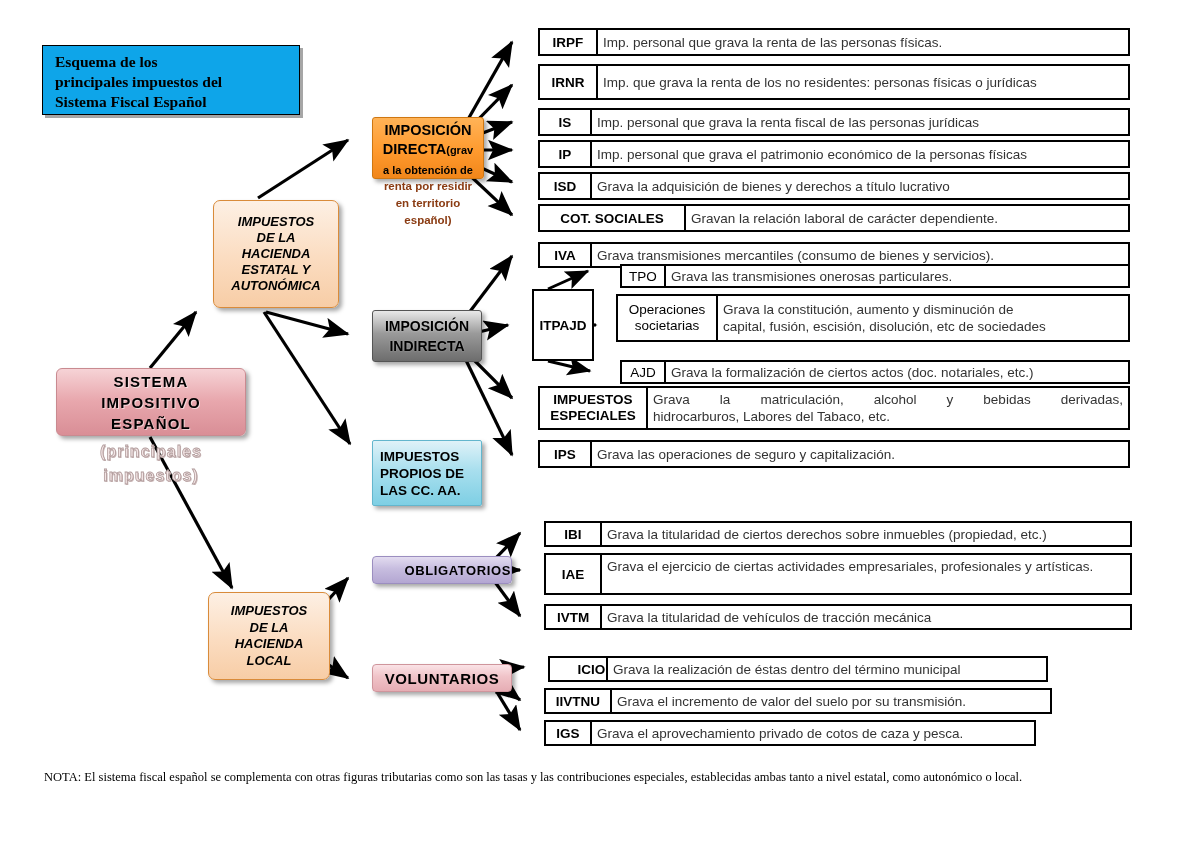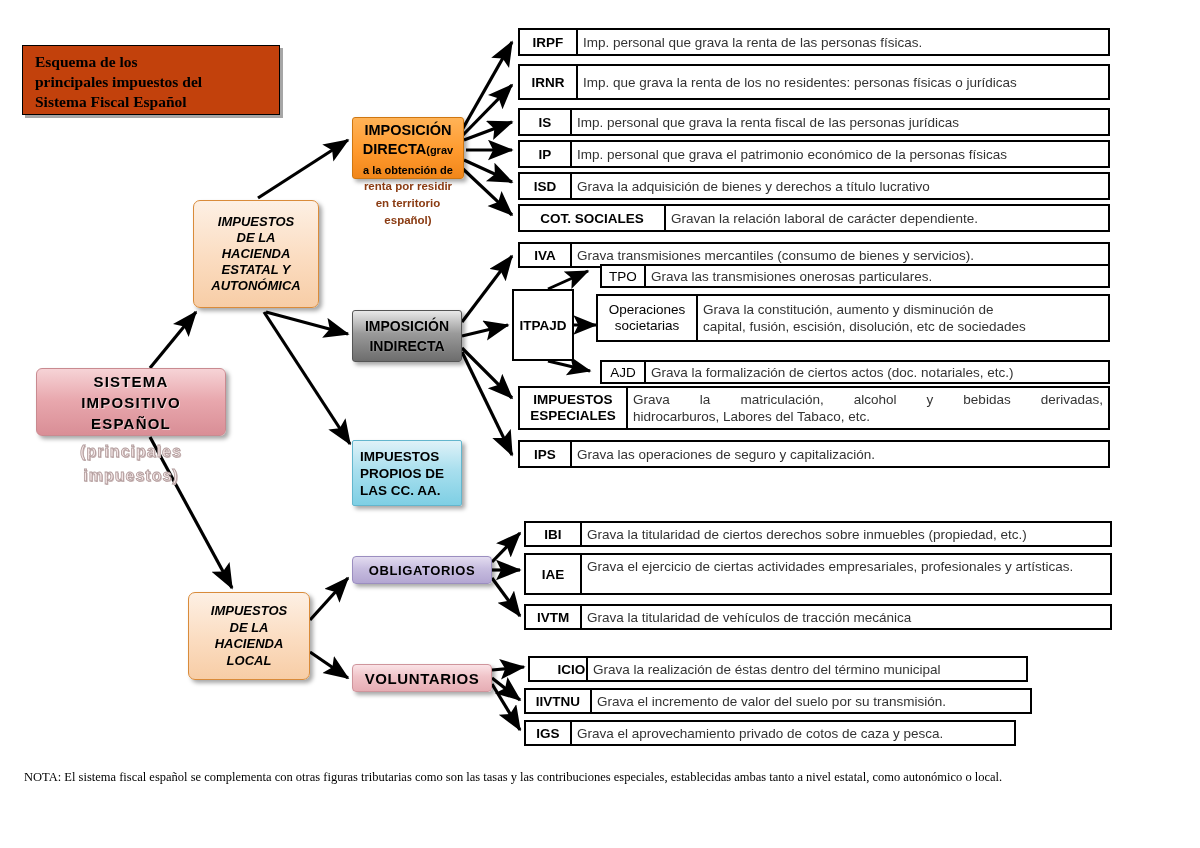--- a/index.html
+++ b/index.html
@@ -5,26 +5,26 @@
 <style>
   html,body{margin:0;padding:0;background:#ffffff;}
   body{
     font-family:"Liberation Sans", sans-serif;
     width:1200px;height:848px;position:relative;overflow:hidden;
     -webkit-font-smoothing:none;
   }
   #canvas{position:absolute;left:0;top:0;width:1200px;height:848px;}
   svg#arrows{position:absolute;left:0;top:0;width:1200px;height:848px;pointer-events:none;}
 
-  .abs{position:absolute;box-sizing:border-box;}
+  .abs{position:absolute;box-sizing:border-box;margin-left:20px;}
 
   
   .title-box{
     left:22px;top:45px;width:258px;height:70px;
-    background:#c2410c;
+    background:#0ea5e9;
     border:1px solid #000;
     box-shadow:3px 3px 0 rgba(0,0,0,0.35);
     font-family:"Liberation Serif", serif;
     font-weight:bold;font-size:15.5px;line-height:20px;
     color:#000;padding:6px 0 0 12px;
   }
 
   
   .node{
     border:1px solid #d98b3a;
@@ -91,21 +91,21 @@
     background:linear-gradient(180deg,#dff2f8 0%,#a9dfee 45%,#7ecfe4 100%);
     border:1px solid #63b6cd;border-radius:2px;
     font-weight:bold;font-size:13.5px;line-height:17px;color:#000;
     text-align:left;justify-content:flex-start;padding-left:7px;
   }
 
   .node-oblig{
     left:352px;top:556px;width:140px;height:28px;
     background:linear-gradient(180deg,#e3dcf0 0%,#c7bddf 45%,#b3a6d2 100%);
     border:1px solid #9b8ec0;border-radius:4px;
-    font-weight:bold;font-size:13px;letter-spacing:0.6px;color:#000;
+    font-weight:bold;font-size:13px;letter-spacing:0.6px;color:#000;text-align:right;
   }
   .node-volunt{
     left:352px;top:664px;width:140px;height:28px;
     background:linear-gradient(180deg,#fae3e6 0%,#f0c3c8 45%,#e6adb4 100%);
     border:1px solid #cf959c;border-radius:4px;
     font-weight:bold;font-size:15px;letter-spacing:0.6px;color:#000;
   }
 
   
   .row{display:flex;align-items:stretch;}

